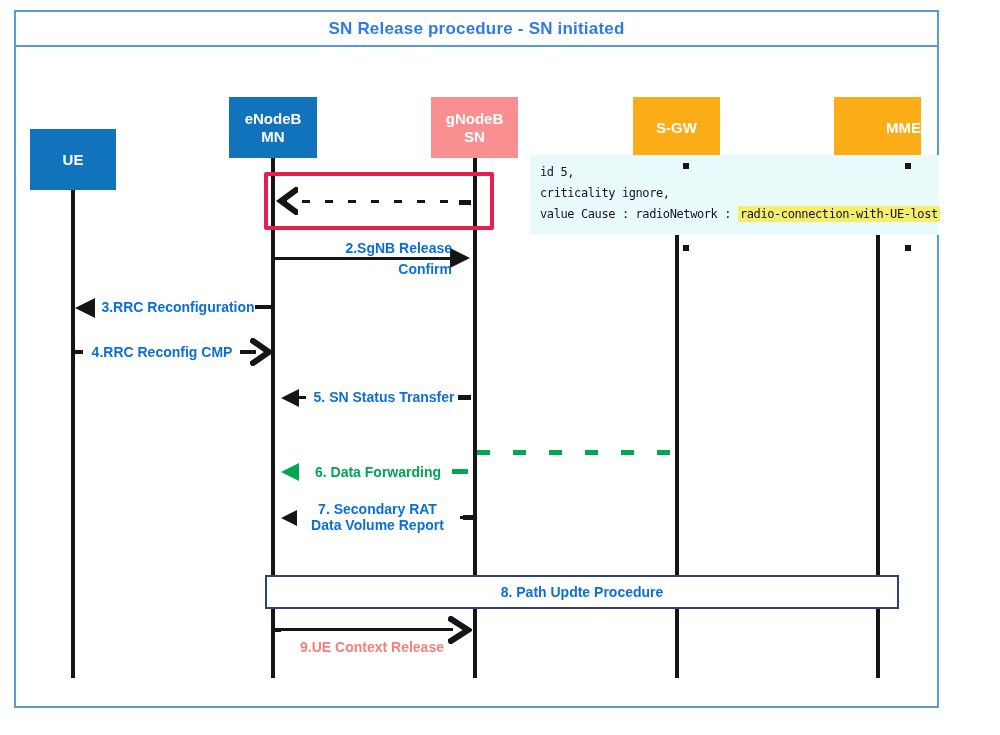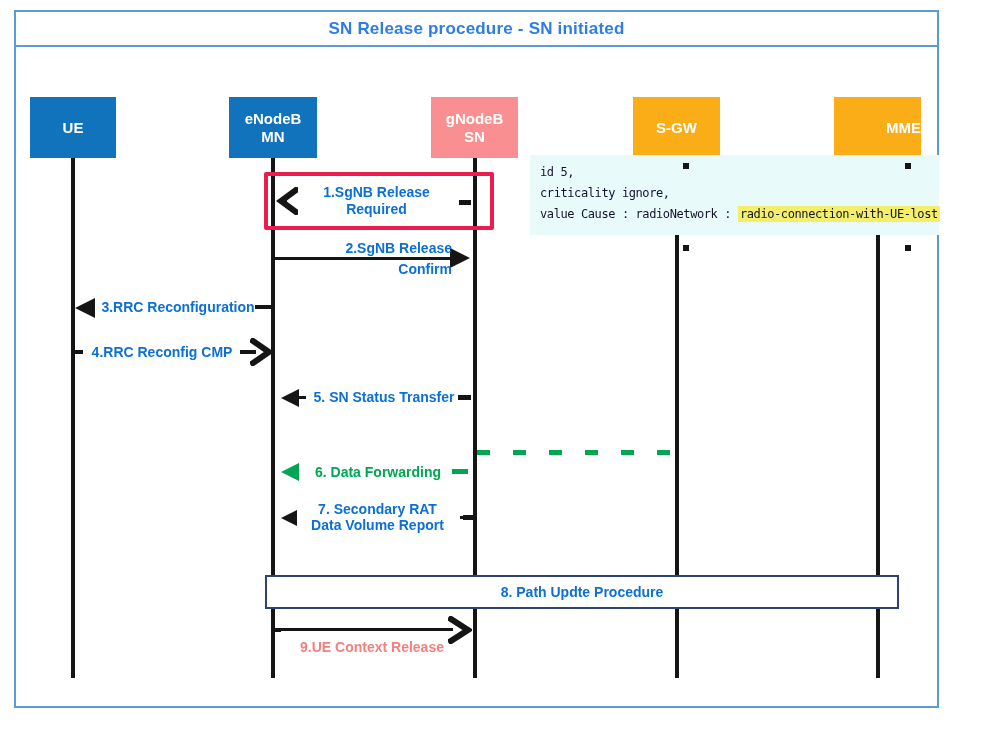--- a/index.html
+++ b/index.html
@@ -54,21 +54,21 @@
   <div class="abs title-band">
     <span class="title-text">SN Release procedure - SN initiated</span>
   </div>
 
   <div class="abs lifeline" style="left:71px;"></div>
   <div class="abs lifeline" style="left:271px;"></div>
   <div class="abs lifeline" style="left:473px;"></div>
   <div class="abs lifeline" style="left:675px;"></div>
   <div class="abs lifeline" style="left:876px;"></div>
 
-  <div class="abs actor actor-blue" style="left:30px;width:86px;">
+  <div class="abs actor actor-blue" style="left:30px;width:86px;margin-top:32px;">
     <span>UE</span>
     <span></span>
   </div>
   <div class="abs actor actor-blue" style="left:229px;width:88px;">
     <span>eNodeB</span>
     <span>MN</span>
   </div>
   <div class="abs actor actor-pink" style="left:431px;width:87px;">
     <span>gNodeB</span>
     <span>SN</span>
@@ -80,24 +80,20 @@
   <div class="abs actor actor-orange" style="left:834px;width:87px;align-items:flex-end;">
     <span>MME</span>
     <span></span>
   </div>
 
   <div class="abs dash-h line-el" style="left:279px;top:200px;width:188px;height:3px;"></div>
   <div class="abs" style="left:276px;top:187px;z-index:5;">
     <svg width="22" height="28">
         <path d="M20 3 L5 14 L20 25" fill="none" stroke="#151515" stroke-width="6" stroke-linecap="square"></path>
       </svg>
-  </div>
-  <div class="abs msg-label" style="left:302px;top:184px;width:145px;">
-    <span>1.SgNB Release</span><br>
-    <span>Required</span>
   </div>
   <div class="abs tick" style="left:459px;top:200px;width:12px;height:5px;"></div>
   <div class="abs red-box"></div>
 
   <div class="abs note">
     <div>id 5,</div>
     <div>criticality ignore,</div>
     <div><span>value Cause : radioNetwork : </span><span class="hl-yellow">radio-connection-with-UE-lost</span></div>
   </div>
   <div class="abs handle" style="left:683px;top:163px;"></div>

